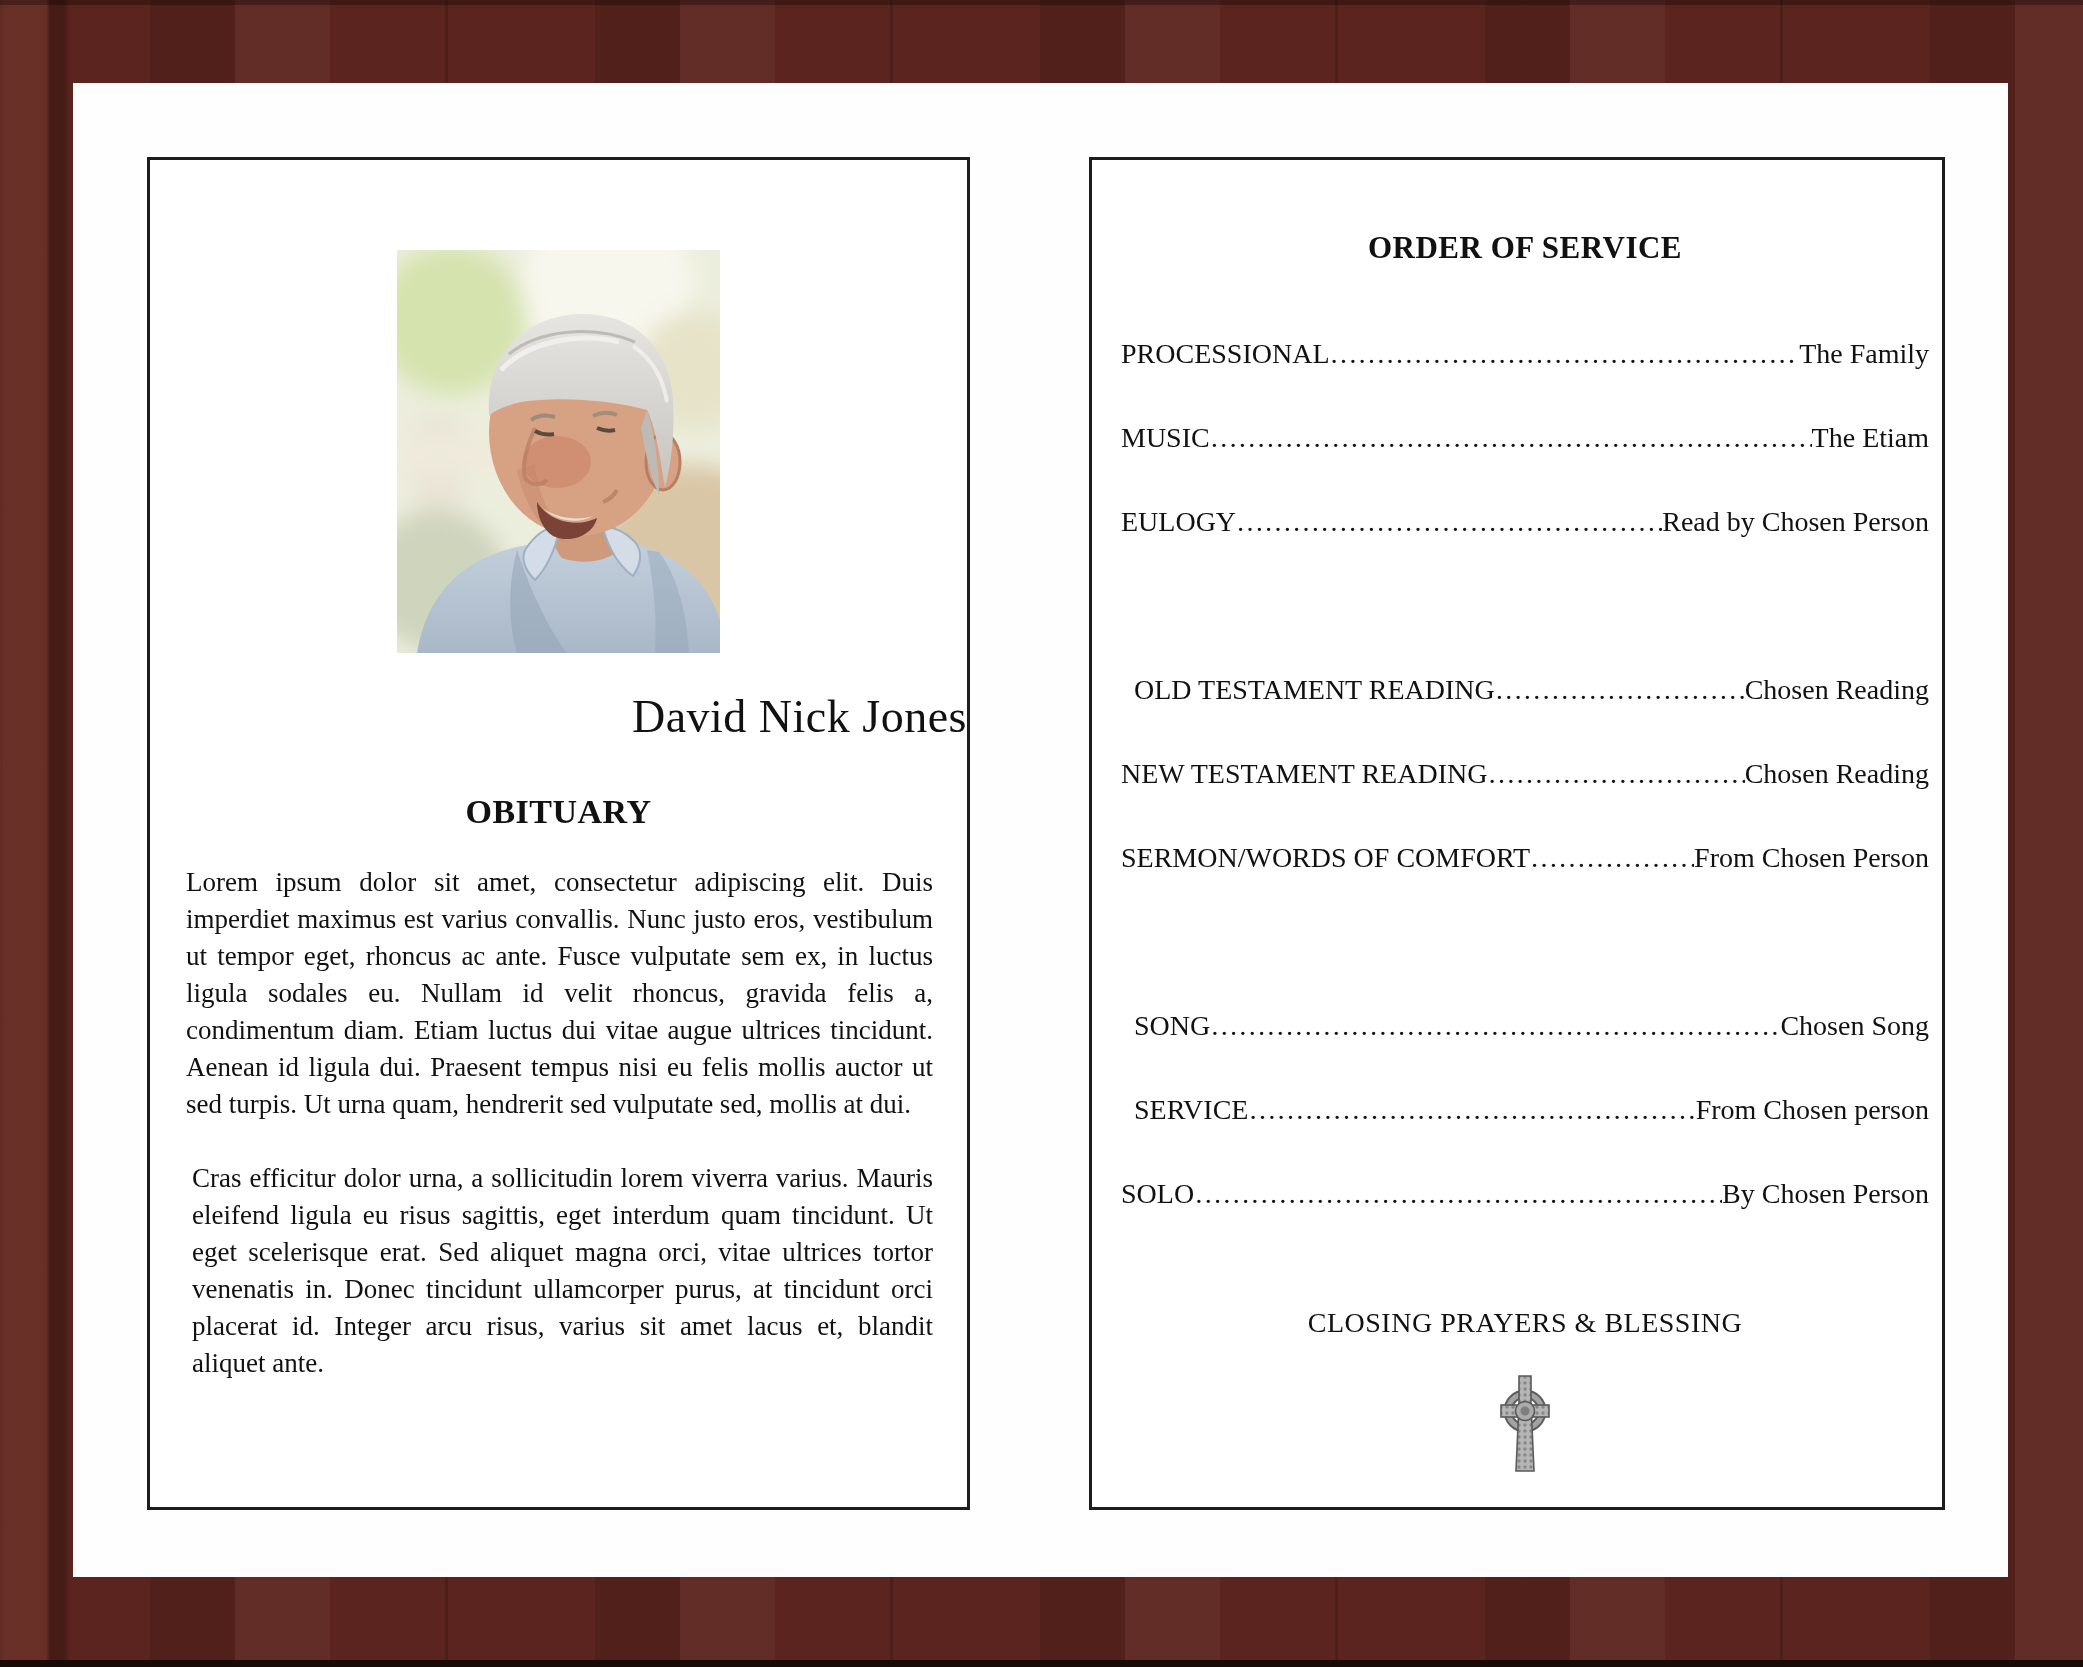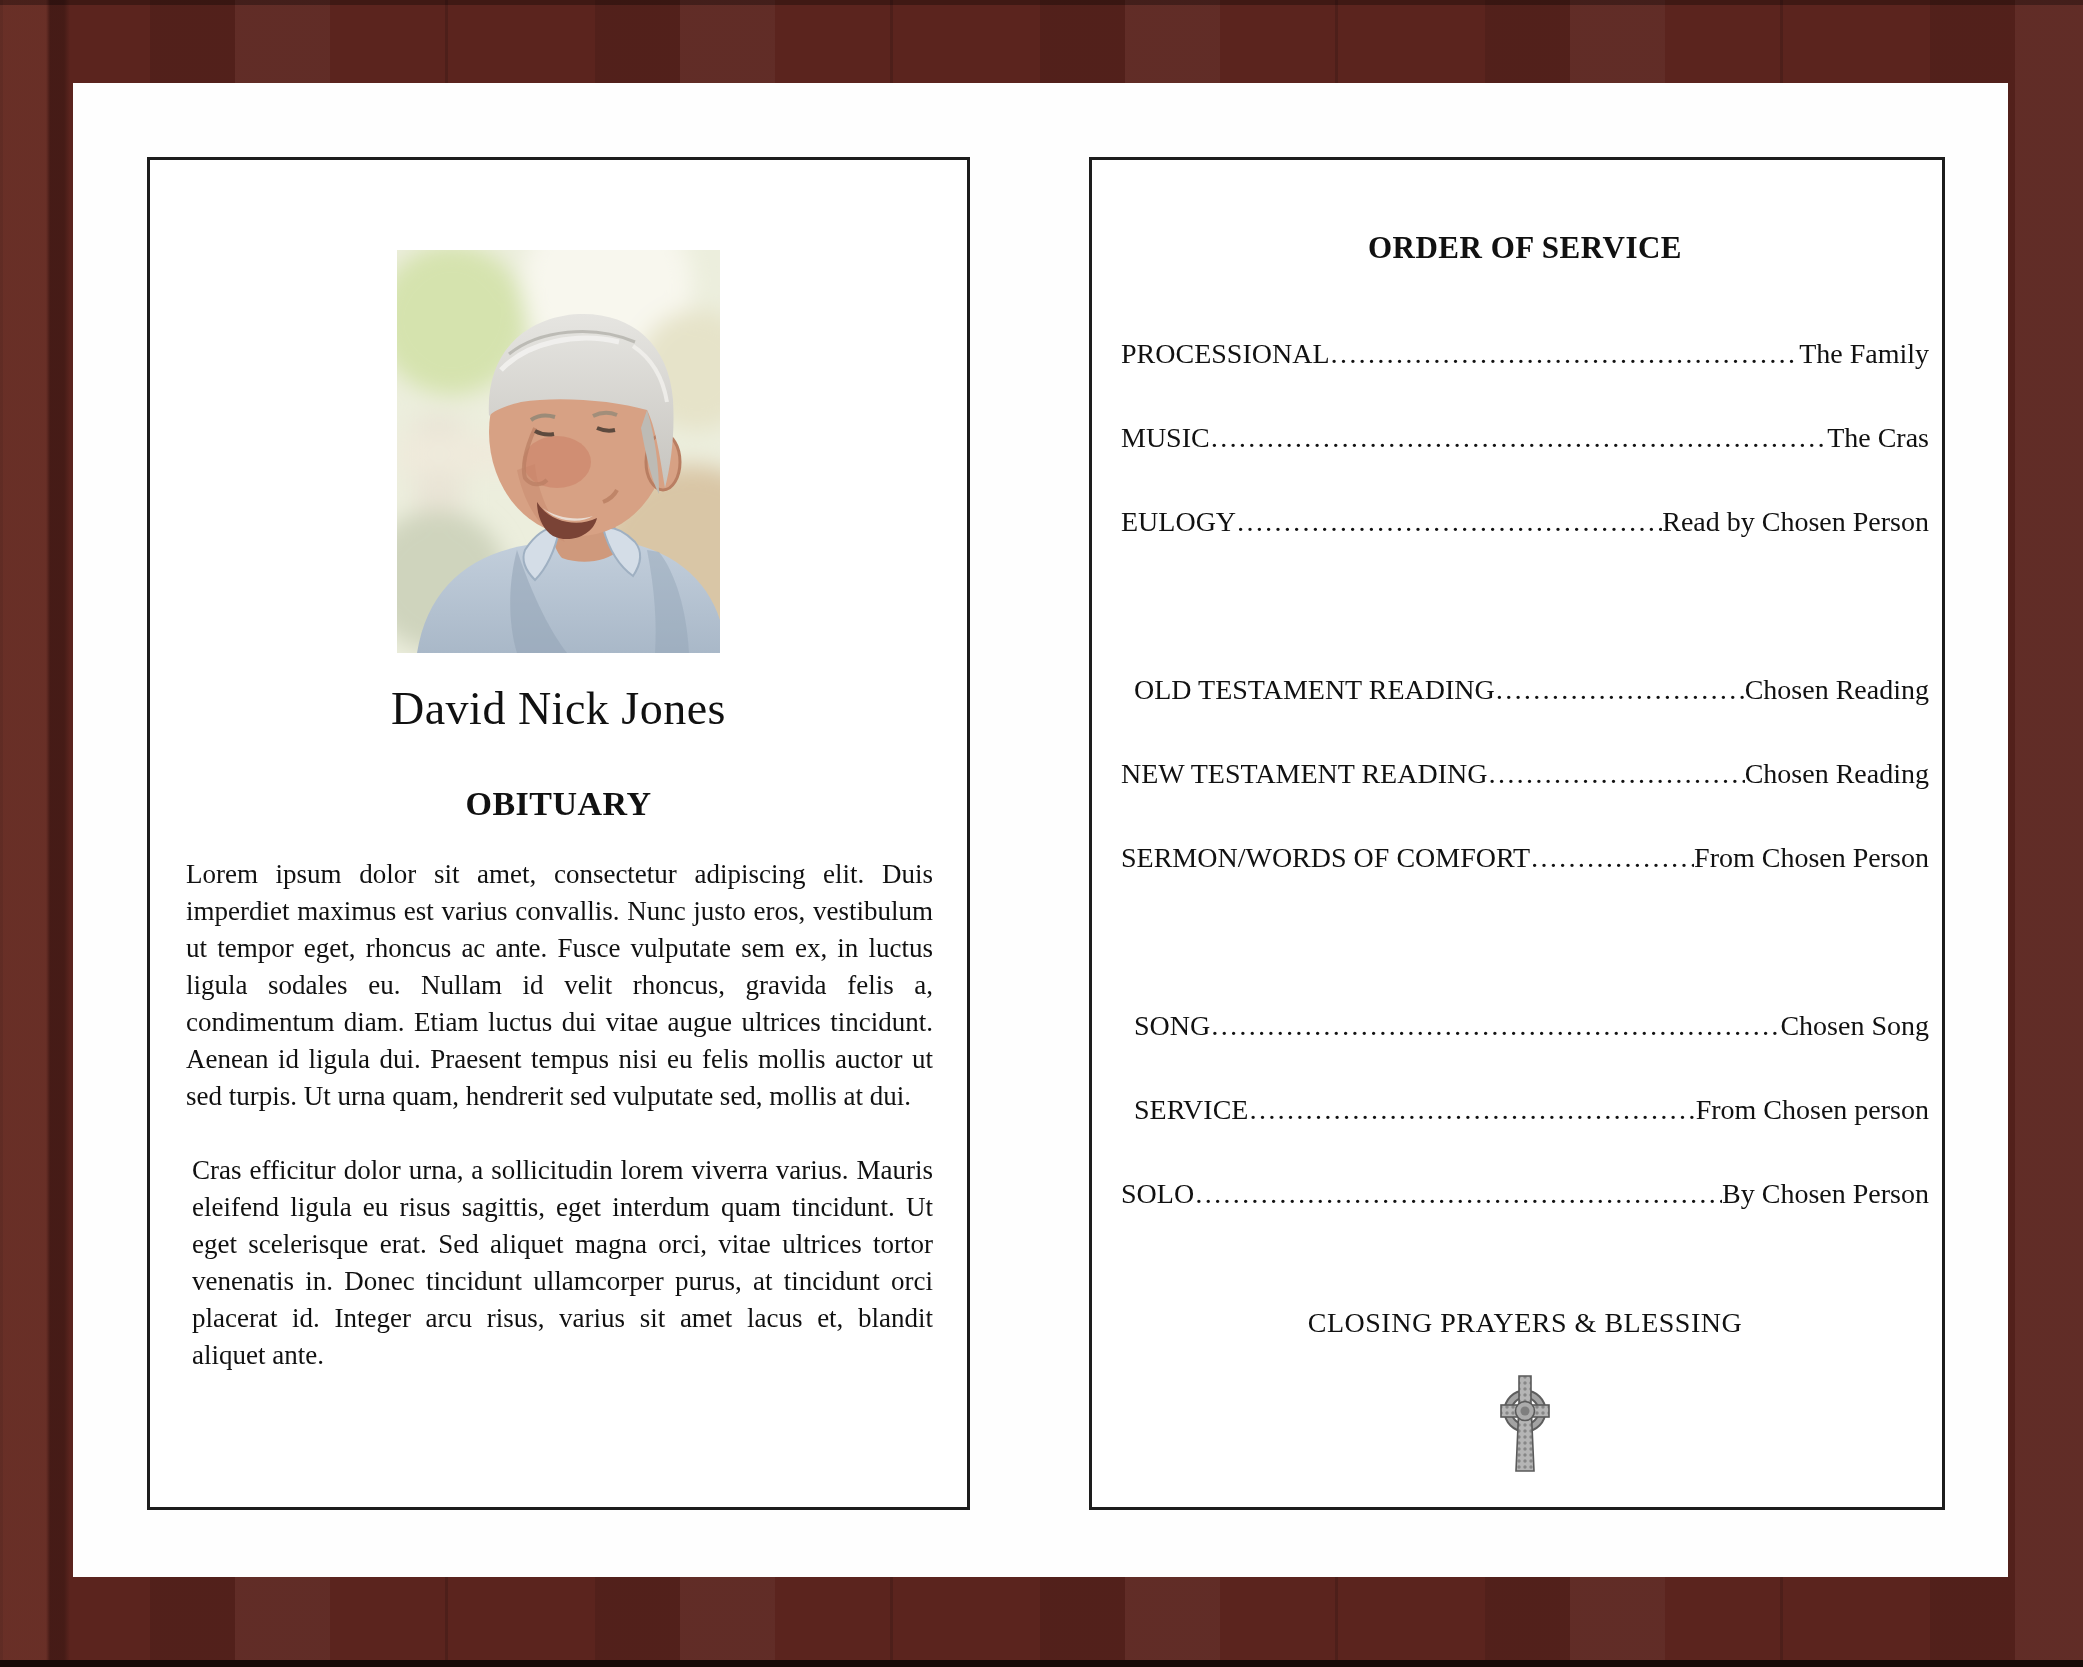--- a/index.html
+++ b/index.html
@@ -30,21 +30,21 @@
   .panel{
     position:absolute;top:74px;height:1353px;box-sizing:border-box;
     border:3px solid #1d1d1d;background:#fff;
   }
   .panel-left{left:74px;width:823px;}
   .panel-right{left:1016px;width:856px;}
 
   
   .photo{display:block;margin:90px auto 0;width:323px;height:403px;}
   .deceased-name{
-    margin:28px 0 0;text-align:center;font-size:46px;font-weight:normal;
+    margin:36px 0 0;text-align:right;font-size:46px;font-weight:normal;
     line-height:56px;letter-spacing:.5px;
   }
   .obit-heading{
     margin:50px 0 0;text-align:center;font-size:34px;font-weight:bold;
     line-height:33px;letter-spacing:.5px;
   }
   .obit-body{margin:36px 34px 0 36px;}
   .obit-body p{
     margin:0;font-size:27px;line-height:37px;text-align:justify;
   }
@@ -152,21 +152,21 @@
       <h2 class="service-title">ORDER OF SERVICE</h2>
 
       <div class="service-row first">
         <span class="label">PROCESSIONAL</span>
           <span class="leader">……………………………………………………………………………………………………………………………………………………</span>
           <span class="value">The Family</span>
       </div>
       <div class="service-row">
         <span class="label">MUSIC</span>
           <span class="leader">……………………………………………………………………………………………………………………………………………………</span>
-          <span class="value">The Cras</span>
+          <span class="value">The Etiam</span>
       </div>
       <div class="service-row">
         <span class="label">EULOGY</span>
           <span class="leader">……………………………………………………………………………………………………………………………………………………</span>
           <span class="value">Read by Chosen Person</span>
       </div>
 
       <div class="service-row group-start indent">
         <span class="label">OLD TESTAMENT READING</span>
           <span class="leader">……………………………………………………………………………………………………………………………………………………</span>

